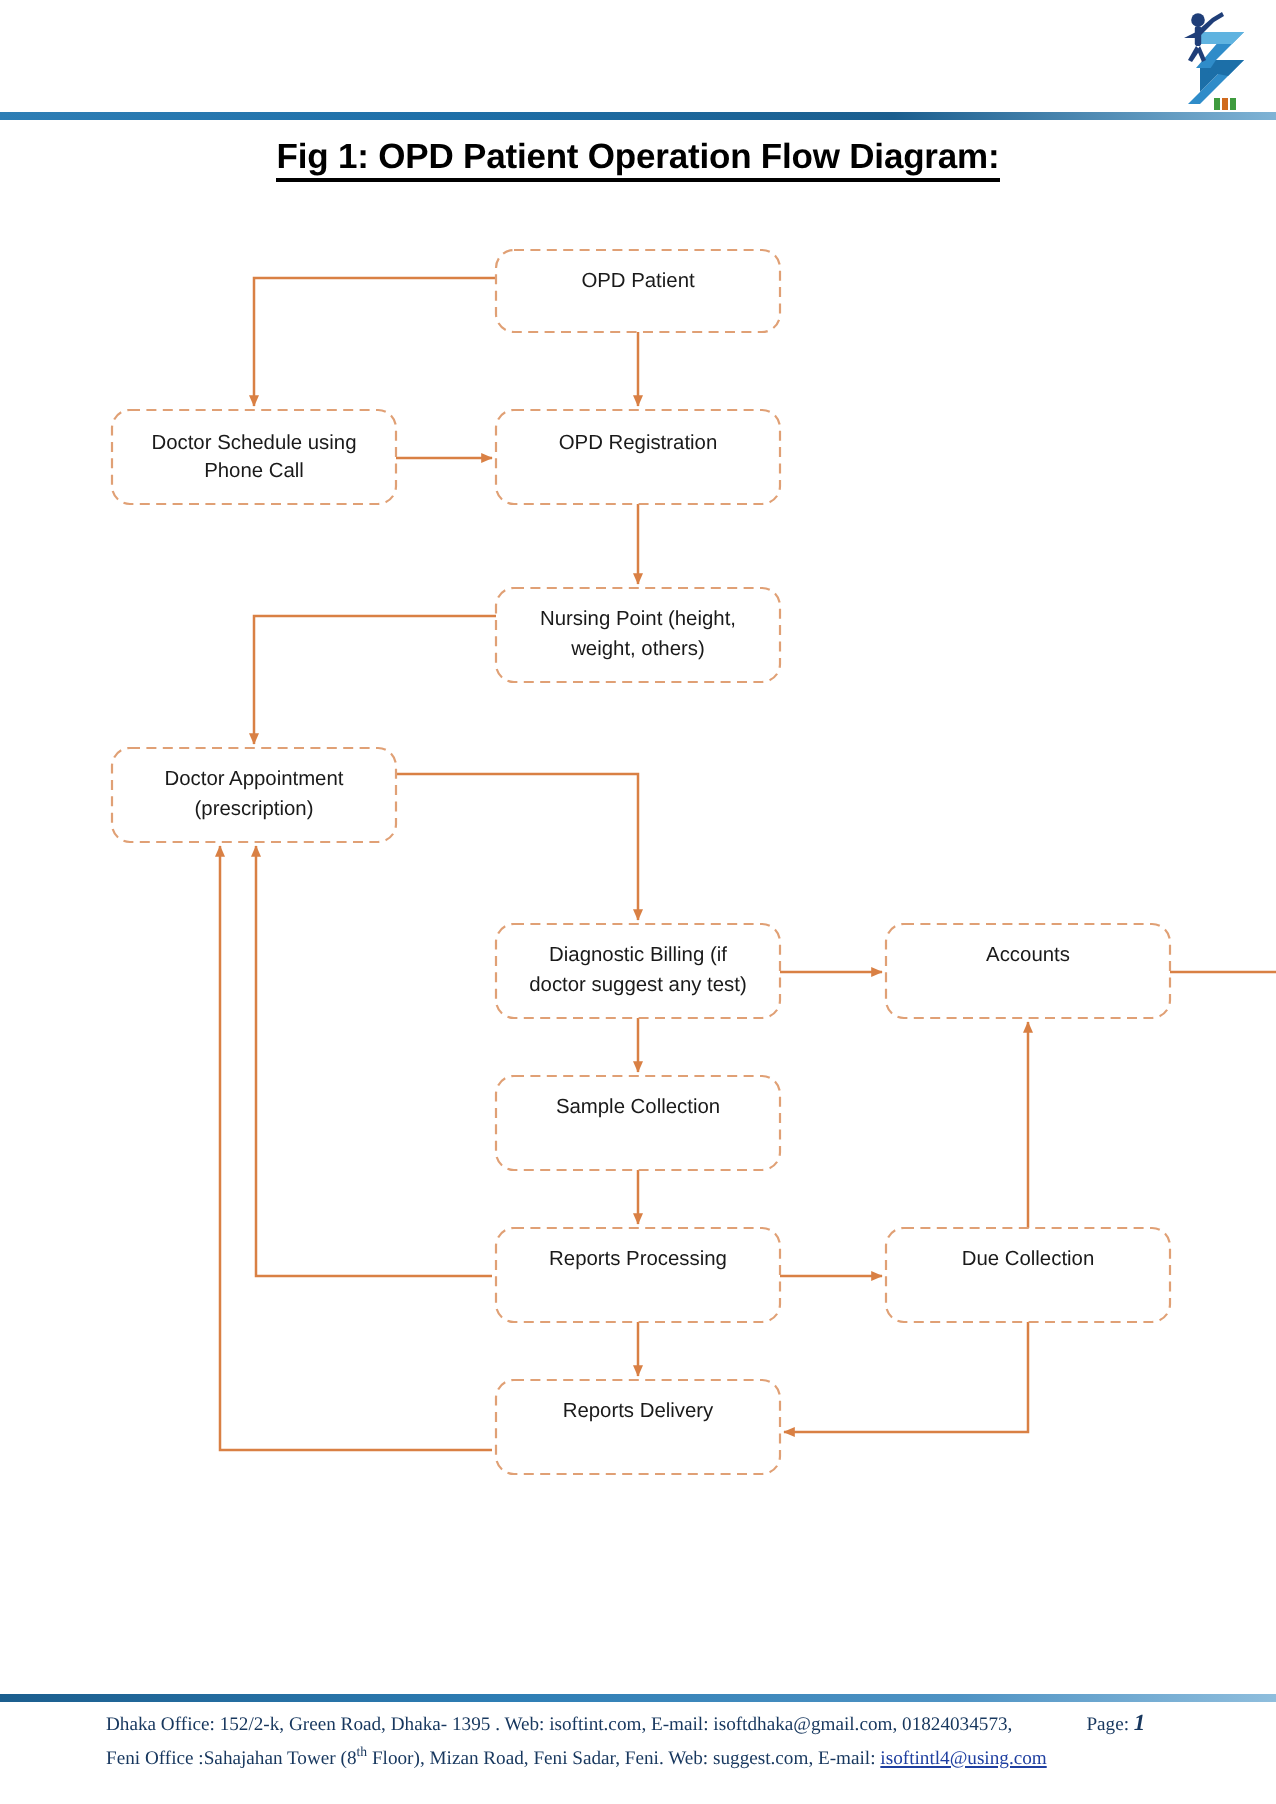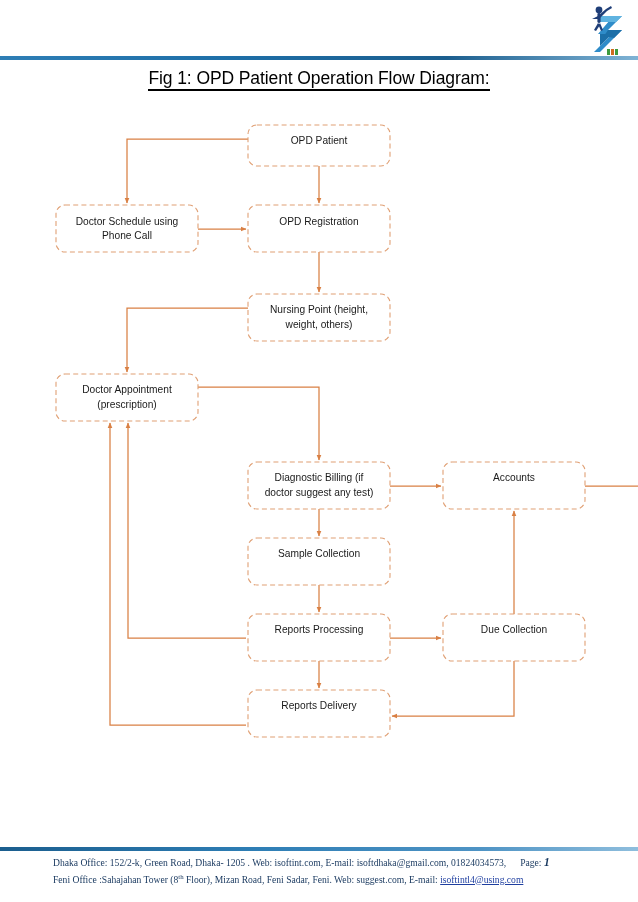--- a/index.html
+++ b/index.html
@@ -33,21 +33,21 @@
     background: linear-gradient(to right, #2E7EB5 0%, #1E6FA8 35%, #1B5E8E 70%, #7FB3D5 100%);
   }
 
   
   #fig-title {
     position: absolute;
     left: 0; top: 68px;
     width: 638px;
     text-align: center;
     font-size: 17.5px;
-    font-weight: normal;
+    font-weight: bold;
     color: #000000;
     letter-spacing: -0.1px;
   }
   #fig-title span {
     border-bottom: 2px solid #000;
     padding-bottom: 1px;
   }
 
   
   #diagram {
@@ -87,21 +87,21 @@
   #footer {
     position: absolute;
     left: 53px; top: 856px;
     width: 560px;
     font-family: "Liberation Serif", serif;
     font-size: 9.6px;
     color: #17375E;
     line-height: 13.5px;
   }
   #footer .fline { white-space: nowrap; }
-  #footer .page-label { margin-left: 14px; }
+  #footer .page-label { margin-left: 37px; }
   #footer .page-num {
     font-family: "Liberation Serif", serif;
     font-style: italic;
     font-weight: bold;
     font-size: 11.5px;
   }
   #footer sup { font-size: 6.8px; vertical-align: super; }
   #footer .maillink {
     color: #1F3FA0;
     text-decoration: underline;
@@ -247,19 +247,19 @@
         <text class="flow-box-label" x="319" y="596">Reports Delivery</text>
       </g>
 
     </g>
   </svg>
 </div>
 
 <div id="footer-rule"></div>
 <div id="footer">
   <div class="fline">
-    <span>Dhaka Office: 152/2-k, Green Road, Dhaka- 1205 . Web: isoftint.com, E-mail: isoftdhaka@gmail.com, 01824034573,</span><span class="page-label">Page:</span>
+    <span>Dhaka Office: 152/2-k, Green Road, Dhaka- 1395 . Web: isoftint.com, E-mail: isoftdhaka@gmail.com, 01824034573,</span><span class="page-label">Page:</span>
     <span class="page-num">1</span>
   </div>
   <div class="fline">
     <span>Feni  Office :Sahajahan Tower (8</span><sup>th</sup><span> Floor), Mizan Road, Feni Sadar, Feni. Web: suggest.com, E-mail: </span><a class="maillink" href="#">isoftintl4@using.com</a>
   </div>
 </div>
 
 </body></html>

